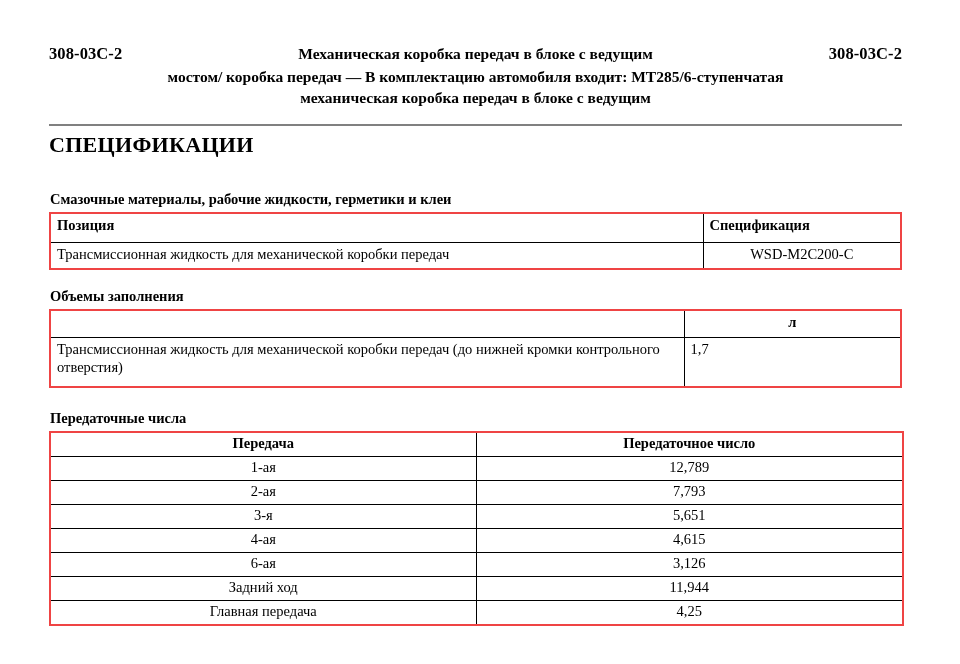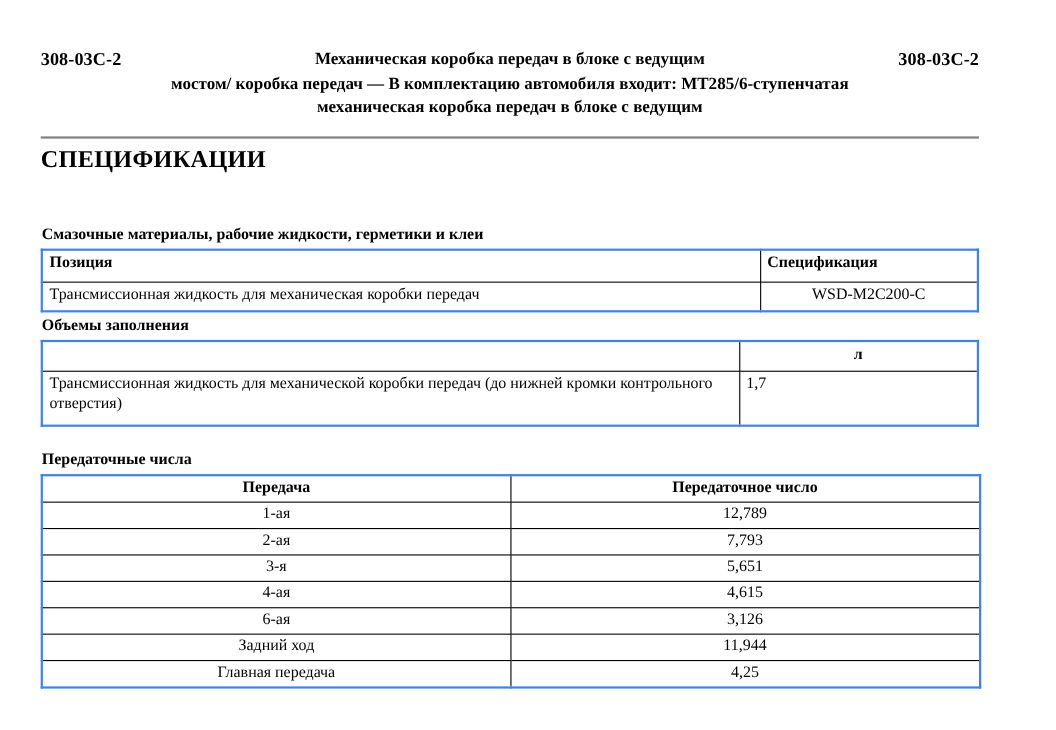--- a/index.html
+++ b/index.html
@@ -11,21 +11,21 @@
     height: 664px;
     background: #ffffff;
     font-family: "Liberation Serif", "DejaVu Serif", serif;
     color: #000000;
     overflow: hidden;
     position: relative;
   }
 
   .page {
     position: absolute;
-    left: 0;
+    left: 12px;
     top: 0;
     width: 810px;
     height: 664px;
     box-sizing: border-box;
   }
 
   
   .doc-header {
     position: absolute;
     left: 37px;
@@ -98,21 +98,21 @@
     font-size: 14.5px;
     line-height: 18px;
     white-space: nowrap;
     margin: 0 0 4px 1px;
   }
 
   .spec-table {
     border-collapse: collapse;
     table-layout: fixed;
     width: 853px;
-    border: 2px solid #3b82f6;
+    border: 2px solid #ef4444;
   }
   .spec-table td,
   .spec-table th {
     border: 1.4px solid #000000;
     font-size: 14.5px;
     line-height: 18px;
     padding: 2px 6px;
     vertical-align: top;
     font-weight: normal;
     text-align: left;
@@ -120,21 +120,20 @@
   .spec-table th {
     font-weight: bold;
   }
 
   
   .sec-lubricants {
     position: absolute;
     left: 37px;
     top: 190px;
     width: 853px;
-    margin-top: 14px;
   }
   .sec-lubricants .col-item { width: 653px; }
   .sec-lubricants .col-spec { width: 198px; text-align: center; border-radius: 12px; }
   .sec-lubricants .cell-row { height: 26px; }
   .sec-lubricants .hdr-row th { height: 24px; }
   .sec-lubricants .hdr-spec { text-align: left; }
 
   
   .sec-capacities {
     position: absolute;
@@ -191,21 +190,21 @@
         <col class="col-spec">
       </colgroup>
       <thead>
         <tr class="hdr-row">
           <th>Позиция</th>
           <th class="hdr-spec">Спецификация</th>
         </tr>
       </thead>
       <tbody>
         <tr class="cell-row">
-          <td>Трансмиссионная жидкость для механическая коробки передач</td>
+          <td>Трансмиссионная жидкость для механической коробки передач</td>
           <td class="col-spec">WSD-M2C200-C</td>
         </tr>
       </tbody>
     </table>
   </div>
 
   <div class="sec-capacities">
     <div class="section-caption">Объемы заполнения</div>
     <table class="spec-table">
       <colgroup>

